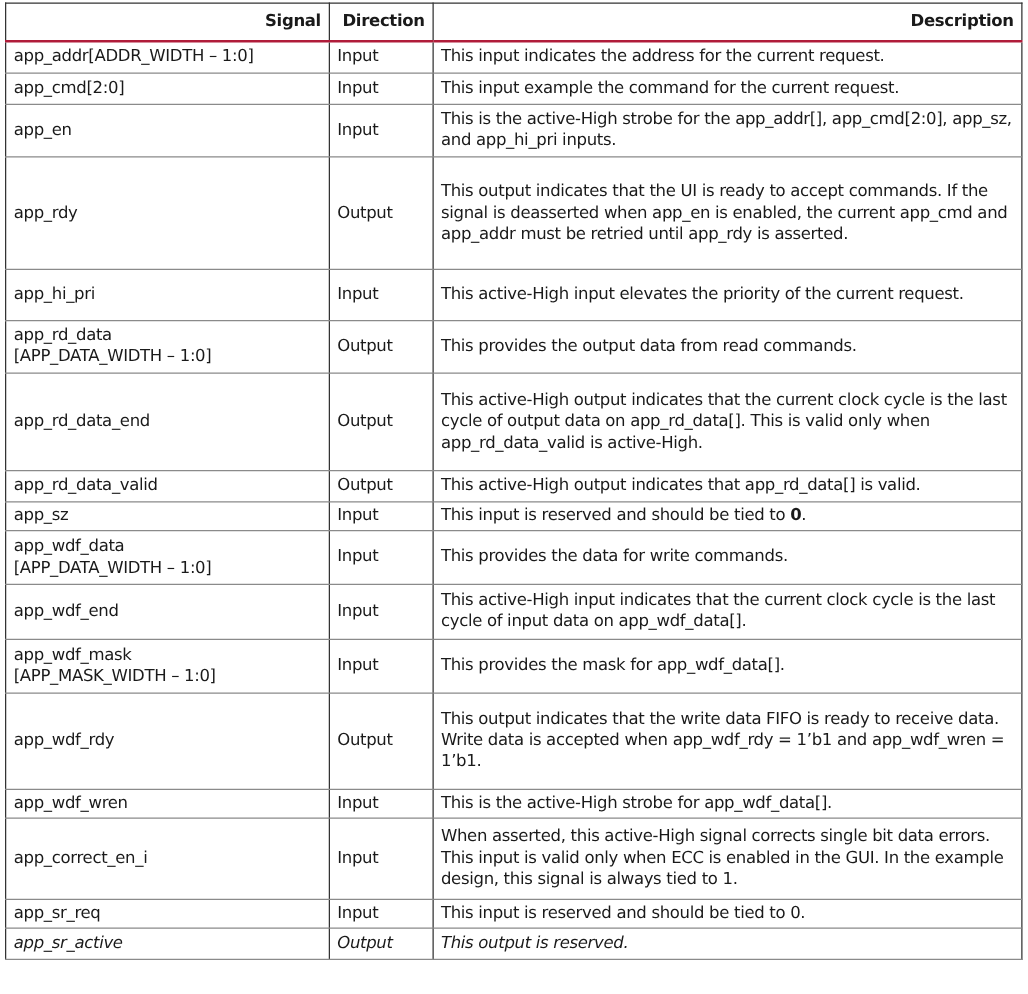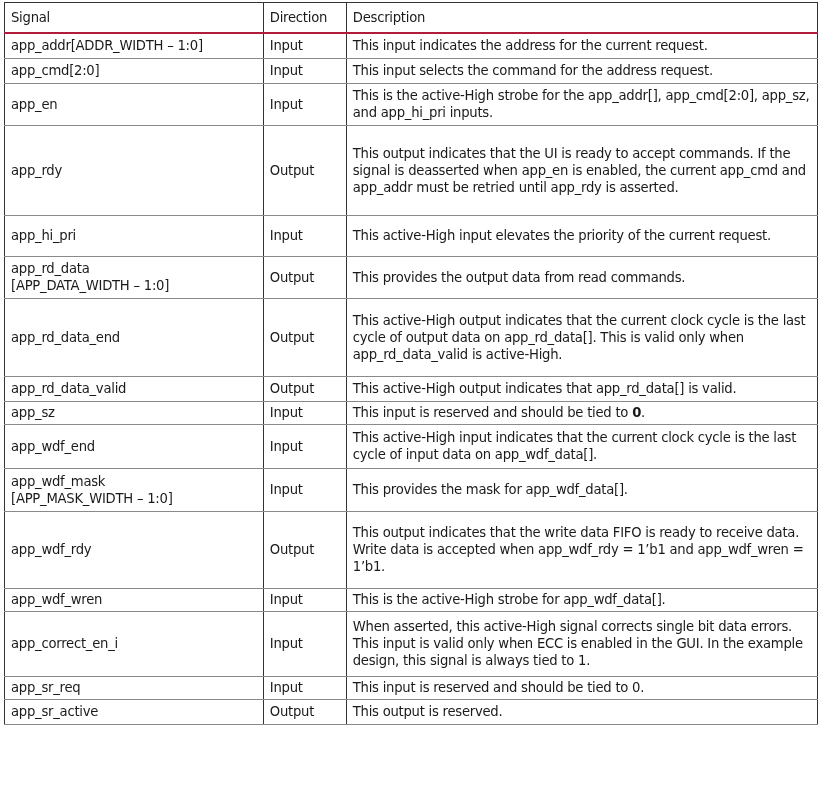--- a/index.html
+++ b/index.html
@@ -12,22 +12,23 @@
     letter-spacing:-0.25px;
   }
   table.sig th, table.sig td {
     border:1px solid #333;
     padding:2px 6px;
     vertical-align:middle;
     text-align:left;
   }
   table.sig td { border-top:1px solid #8a8a8a; border-bottom:1px solid #8a8a8a; }
   table.sig thead th {
-    font-weight:normal; height:25px;
+    font-weight:bold; height:25px;
     border-bottom:2.5px solid #b01c3a;
+    text-align:right;
   }
   col.c1 { width:259px; }
   col.c2 { width:83px; }
   col.c3 { width:472px; }
   .bold0 { font-weight:bold; }
 </style>
 </head>
 <body>
 
 <table class="sig">
@@ -49,21 +50,21 @@
           <div>app_addr[ADDR_WIDTH – 1:0]</div>
         </td>
         <td>Input</td>
         <td><span>This input indicates the address for the current request.</span></td>
       </tr>
       <tr style="height: 25px;">
         <td>
           <div>app_cmd[2:0]</div>
         </td>
         <td>Input</td>
-        <td><span>This input selects the command for the address request.</span></td>
+        <td><span>This input example the command for the current request.</span></td>
       </tr>
       <tr style="height: 42px;">
         <td>
           <div>app_en</div>
         </td>
         <td>Input</td>
         <td><span>This is the active-High strobe for the app_addr[], app_cmd[2:0], app_sz, and app_hi_pri inputs.</span></td>
       </tr>
       <tr style="height: 90px;">
         <td>
@@ -101,20 +102,28 @@
         <td>Output</td>
         <td><span>This active-High output indicates that app_rd_data[] is valid.</span></td>
       </tr>
       <tr style="height: 23px;">
         <td>
           <div>app_sz</div>
         </td>
         <td>Input</td>
         <td><span>This input is reserved and should be tied to </span><span class="bold0">0</span><span>.</span></td>
       </tr>
+      <tr style="height: 43px;">
+        <td>
+          <div>app_wdf_data</div>
+          <div>[APP_DATA_WIDTH – 1:0]</div>
+        </td>
+        <td>Input</td>
+        <td><span>This provides the data for write commands.</span></td>
+      </tr>
       <tr style="height: 44px; margin-left: 24px;">
         <td>
           <div>app_wdf_end</div>
         </td>
         <td>Input</td>
         <td><span>This active-High input indicates that the current clock cycle is the last cycle of input data on app_wdf_data[].</span></td>
       </tr>
       <tr style="height: 43px;">
         <td>
           <div>app_wdf_mask</div>
@@ -144,21 +153,21 @@
         <td>Input</td>
         <td><span>When asserted, this active-High signal corrects single bit data errors. This input is valid only when ECC is enabled in the GUI. In the example design, this signal is always tied to 1.</span></td>
       </tr>
       <tr style="height: 23px; padding-left: 36px;">
         <td>
           <div>app_sr_req</div>
         </td>
         <td>Input</td>
         <td><span>This input is reserved and should be tied to 0.</span></td>
       </tr>
-      <tr style="height: 25px;">
+      <tr style="height: 25px; font-style: italic;">
         <td>
           <div>app_sr_active</div>
         </td>
         <td>Output</td>
         <td><span>This output is reserved.</span></td>
       </tr>
     </tbody>
 </table>
 
 </body></html>

